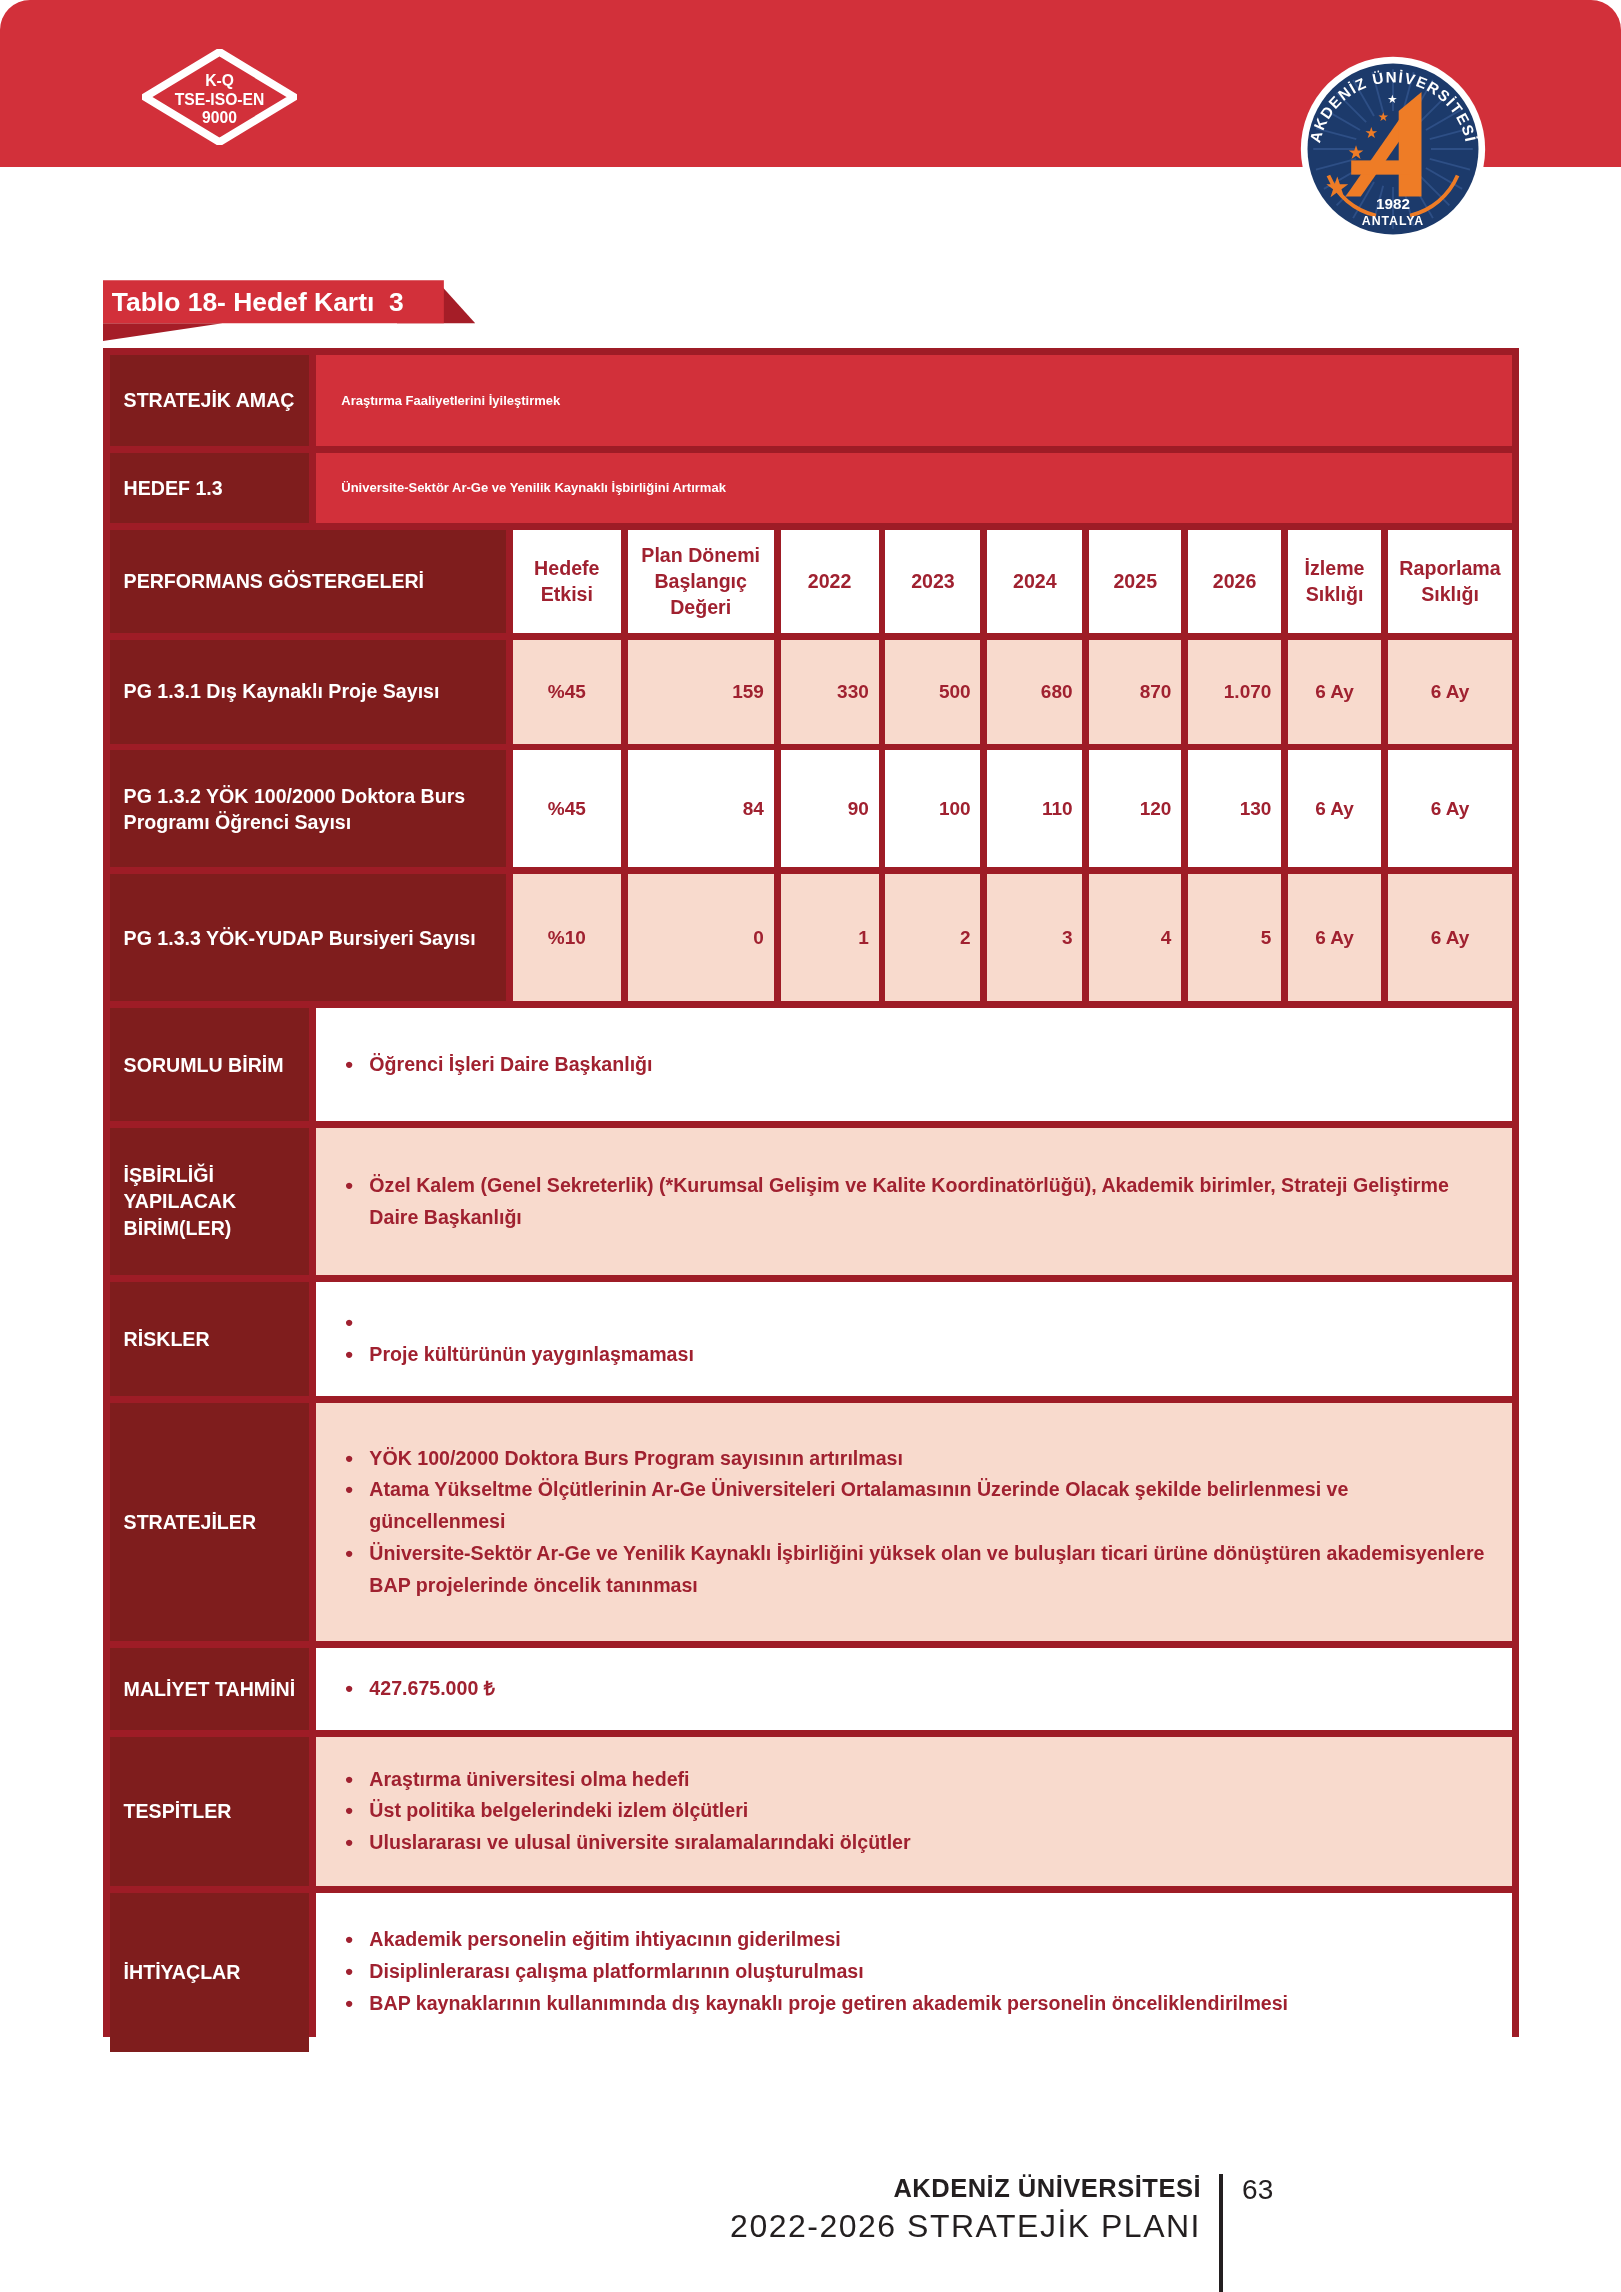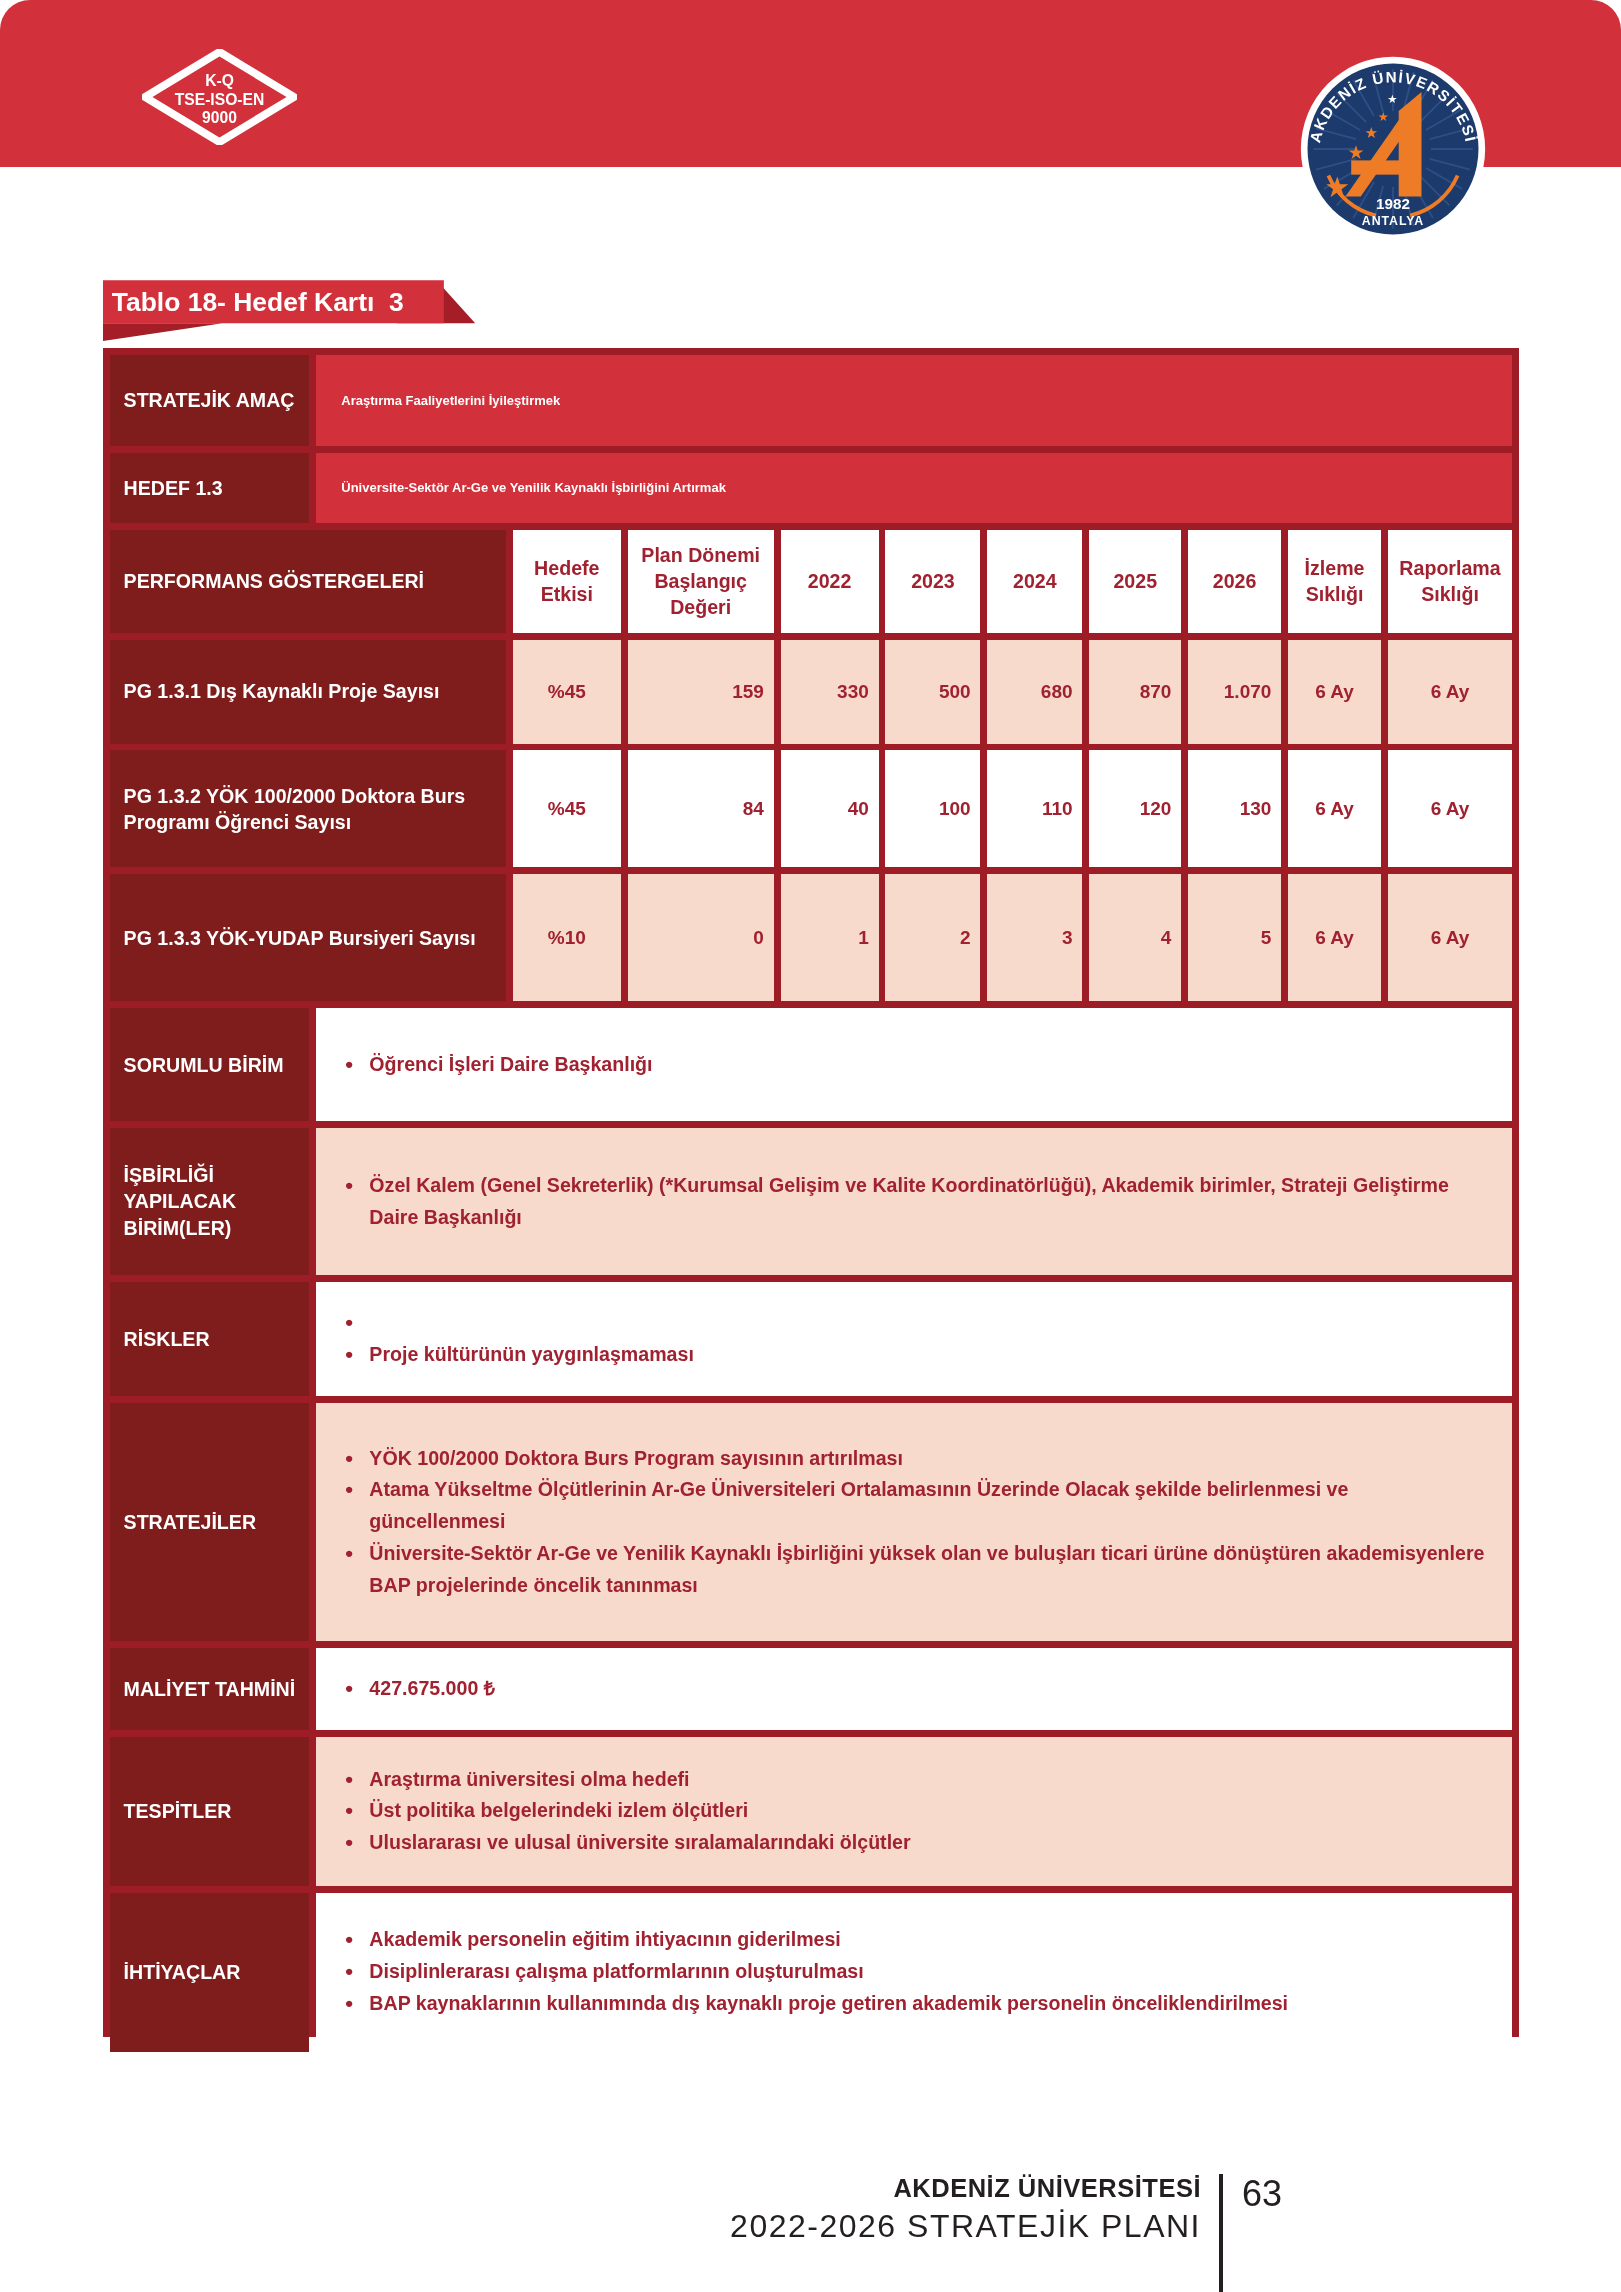--- a/index.html
+++ b/index.html
@@ -42,21 +42,21 @@
   .body-cell li { display: flex; align-items: flex-start; font-size: 19.6px; font-weight: bold;
                   color: #a02130; line-height: 1.62; }
   .dot { flex: none; margin-right: 15.7px; font-size: 14.7px; line-height: 2.15; }
 
   
   .footer { position: absolute; left: 588px; top: 2174px; display: flex; align-items: flex-start; }
   .footer-text { width: 613px; text-align: right; color: #231f20; }
   .footer-org { font-size: 25.5px; font-weight: bold; letter-spacing: 0.5px; }
   .footer-plan { font-size: 32px; letter-spacing: 1.5px; margin-top: 4.9px; }
   .footer-bar { width: 4.9px; height: 119px; background: #231f20; margin-left: 17.6px; flex: none; }
-  .footer-page { font-size: 36px; color: #231f20; margin-left: 18.6px; line-height: 1; padding-top: 2px; }
+  .footer-page { font-size: 28px; color: #231f20; margin-left: 18.6px; line-height: 1; padding-top: 2px; }
 
   svg text { font-family: "Liberation Sans", sans-serif; }
 </style>
 </head>
 <body>
 
 <div class="page">
 
   <div class="band"></div>
 
@@ -158,21 +158,21 @@
       <div class="cell num rgt">870</div>
       <div class="cell num rgt">1.070</div>
       <div class="cell num ctr">6 Ay</div>
       <div class="cell num ctr">6 Ay</div>
     </div>
 
     <div class="trow row10 h-r5 t-white">
       <div class="cell lab">PG 1.3.2 YÖK 100/2000 Doktora Burs Programı Öğrenci Sayısı</div>
       <div class="cell num ctr">%45</div>
       <div class="cell num rgt">84</div>
-      <div class="cell num rgt">40</div>
+      <div class="cell num rgt">90</div>
       <div class="cell num rgt">100</div>
       <div class="cell num rgt">110</div>
       <div class="cell num rgt">120</div>
       <div class="cell num rgt">130</div>
       <div class="cell num ctr">6 Ay</div>
       <div class="cell num ctr">6 Ay</div>
     </div>
 
     <div class="trow row10 h-r6 t-pink">
       <div class="cell lab">PG 1.3.3 YÖK-YUDAP Bursiyeri Sayısı</div>

